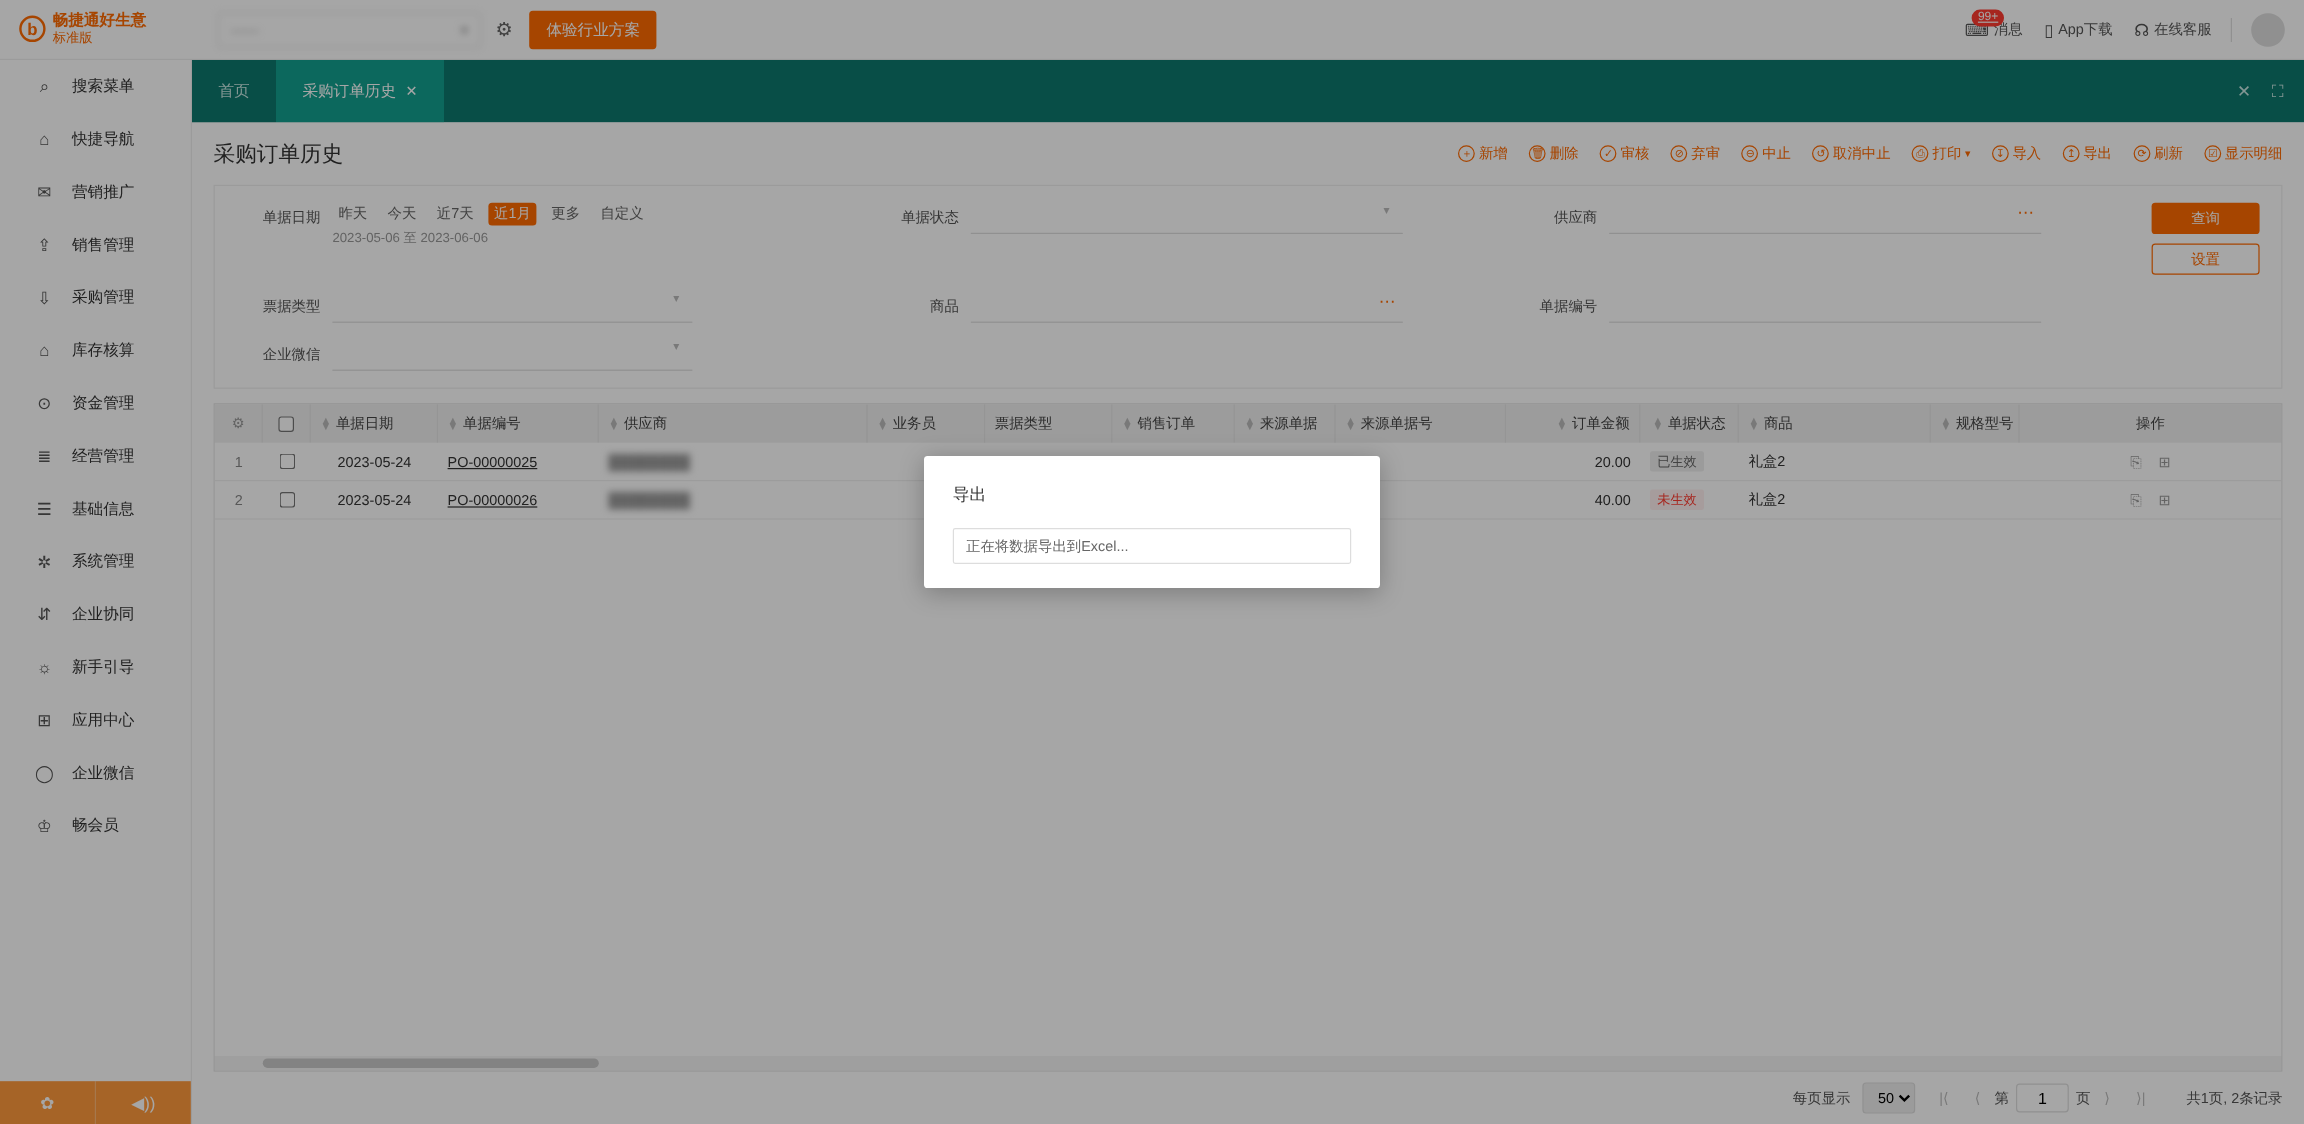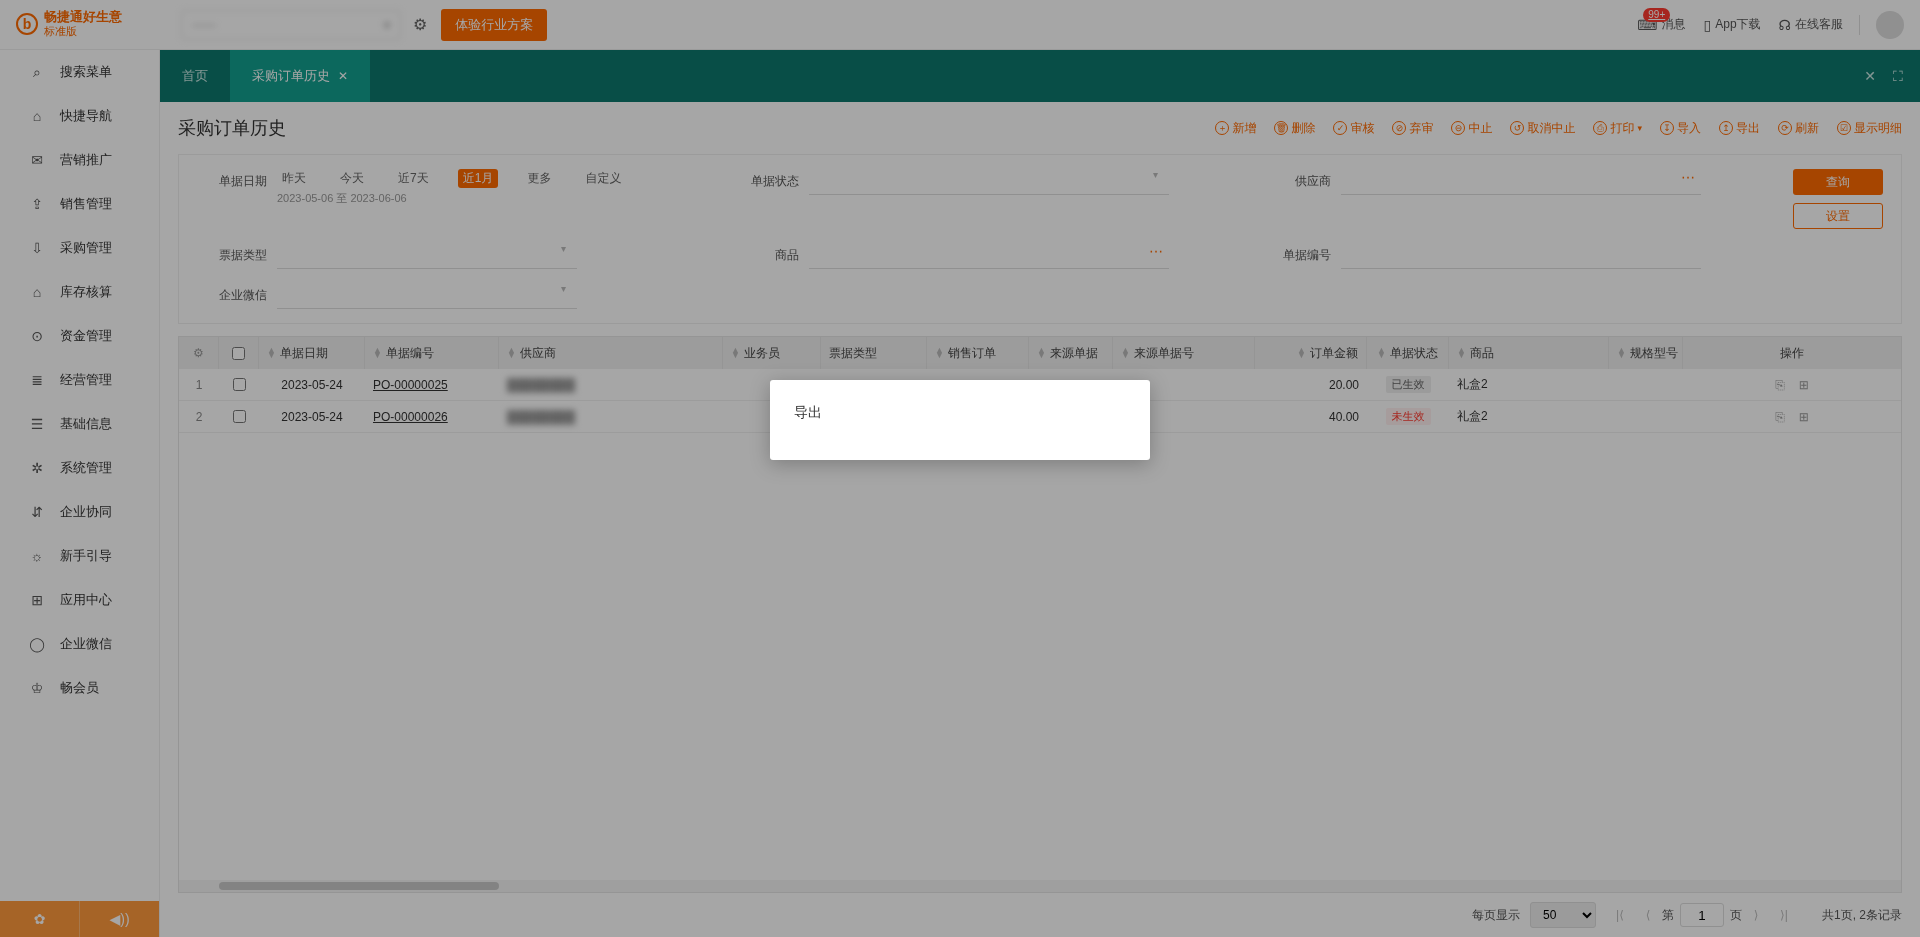--- a/index.html
+++ b/index.html
@@ -47,21 +47,21 @@
 .page-head-actions { margin-left:auto; display:flex; align-items:center;}
 .act-link { display:flex; align-items:center; color:#ff6a00; margin-left:18px; font-size:12px; cursor:pointer;}
 .act-link .ico { margin-right:3px; width:14px; height:14px; border:1.5px solid #ff6a00; border-radius:50%; display:flex; align-items:center; justify-content:center; font-size:9px; line-height:1; text-align:center;}
 .act-link.drop::after{content:"▾"; font-size:9px; margin-left:3px; color:#ff6a00;}
 
 
 .filter-panel { margin: 6px 18px 0 18px; border:1px solid #eee; background:#fff; padding: 14px 18px 0 18px; position:relative;}
 .filter-row { display:flex; align-items:flex-start; margin-bottom:14px;}
 .filter-group { display:flex; align-items:flex-start;}
 .filter-label { width:70px; text-align:right; color:#555; font-size:12px; padding-top:4px; margin-right:10px;}
-.date-presets { display:flex; align-items:center; gap:24px; font-size:12px; color:#666;}
+.date-presets { display:flex; align-items:center; gap:7px; font-size:12px; color:#666;}
 .preset { cursor:pointer; padding:1px 5px; }
 .preset.active { background:#ff6a00; color:#fff; border-radius:3px;}
 .date-range-text { font-size:11px; color:#999; margin-top:3px;}
 .filter-input { height:26px; border:none; border-bottom:1px solid #ddd; min-width:300px; background:transparent; font-size:12px; color:#333;}
 .filter-wide { min-width:360px;}
 .drop-caret { color:#bbb; margin-left:-16px; font-size:10px;}
 .more-dots { color:#ff6a00; font-size:14px; cursor:pointer; margin-left:-20px; letter-spacing:1px;}
 .filter-col { flex:1; min-width:0; padding-right:30px;}
 .filter-right { width:90px; display:flex; flex-direction:column; gap:8px; margin-left:auto;}
 .btn-primary { background:#ff6a00; color:#fff; border:none; border-radius:3px; height:26px; font-size:12px; cursor:pointer;}
@@ -91,32 +91,32 @@
 .col-ops{flex:1; justify-content:center; border-right:none;}
 .tbody { flex:1; overflow:auto; background:#fff;}
 .tr { display:flex; height:32px; align-items:stretch; border-bottom:1px solid #f0f0f0; font-size:12px;}
 .td { display:flex; align-items:center; padding:0 8px; white-space:nowrap;}
 .td.col-gear{justify-content:center; color:#888;}
 .td.col-chk{justify-content:center;}
 .td.col-date{justify-content:center;}
 .td.col-no a{color:#333; text-decoration:underline; cursor:pointer;}
 .td.col-supplier span{filter:blur(3px); color:#999;}
 .td.col-amt{justify-content:flex-end;}
-.td.col-status{justify-content:center;}
+.td.col-status{justify-content:flex-start;}
 .status-pill { background:#eee; color:#666; font-size:11px; padding:1px 6px; border-radius:2px;}
 .status-pill.warn{ background:#fff0f0; color:#ff3b30;}
 .td.col-ops{justify-content:center; gap:14px; color:#999; cursor:pointer;}
 .sum-row { height:32px; background:#fafafa; display:flex; align-items:center; padding-left:12px; font-size:12px; color:#666; border-top:1px solid #eee;}
 .hscroll { height:12px; background:#f5f5f5; position:relative;}
 .hscroll-thumb{ position:absolute; left:40px; top:2px; height:8px; width:280px; background:#c9c9c9; border-radius:4px;}
 
 
 .pager { height:44px; display:flex; align-items:center; padding: 0 18px; font-size:12px; color:#555;}
 .pager .left { flex:1;}
-.pager select{ height:26px; border:1px solid #ddd; border-radius:3px; padding:0 22px 0 8px; font-size:12px;}
+.pager select{ height:26px; border:1px solid #ddd; border-radius:3px; padding:0 0 0 8px; font-size:12px;}
 .pager .nav-btn{ width:24px; height:24px; display:flex; align-items:center; justify-content:center; color:#bbb; margin:0 2px; cursor:pointer;}
 .pager input{ width:44px; height:24px; border:1px solid #ddd; border-radius:3px; text-align:center; margin:0 6px;}
 
 
 .overlay { position:absolute; inset:0; background:rgba(0,0,0,.35); display:flex; align-items:flex-start; justify-content:center; padding-top: 380px;}
 .modal { width:380px; background:#fff; border-radius:3px; box-shadow:0 4px 20px rgba(0,0,0,.25); padding: 24px 24px 20px 24px;}
 .modal-title { font-size:14px; color:#333; margin-bottom:18px;}
 .modal-input { width:100%; height:30px; border:1px solid #ddd; border-radius:2px; padding:0 10px; font-size:12px; color:#666;}
 .modal-actions { display:flex; justify-content:flex-end; margin-top:28px;}
 .modal-btn { background:#ff6a00; color:#fff; border:none; border-radius:3px; padding:7px 14px; font-size:12px; cursor:pointer;}
@@ -513,15 +513,16 @@
           <span class="nav-btn">⟩|</span>
           <span style="margin-left:24px;">共1页, 2条记录</span>
         </div>
       </div>
     </div>
   </div>
 
   <div class="overlay">
     <div class="modal">
       <div class="modal-title">导出</div>
+      <input class="modal-input" readonly="" value="正在将数据导出到Excel..." style="">
     </div>
   </div>
 </div>
 
 </body></html>

